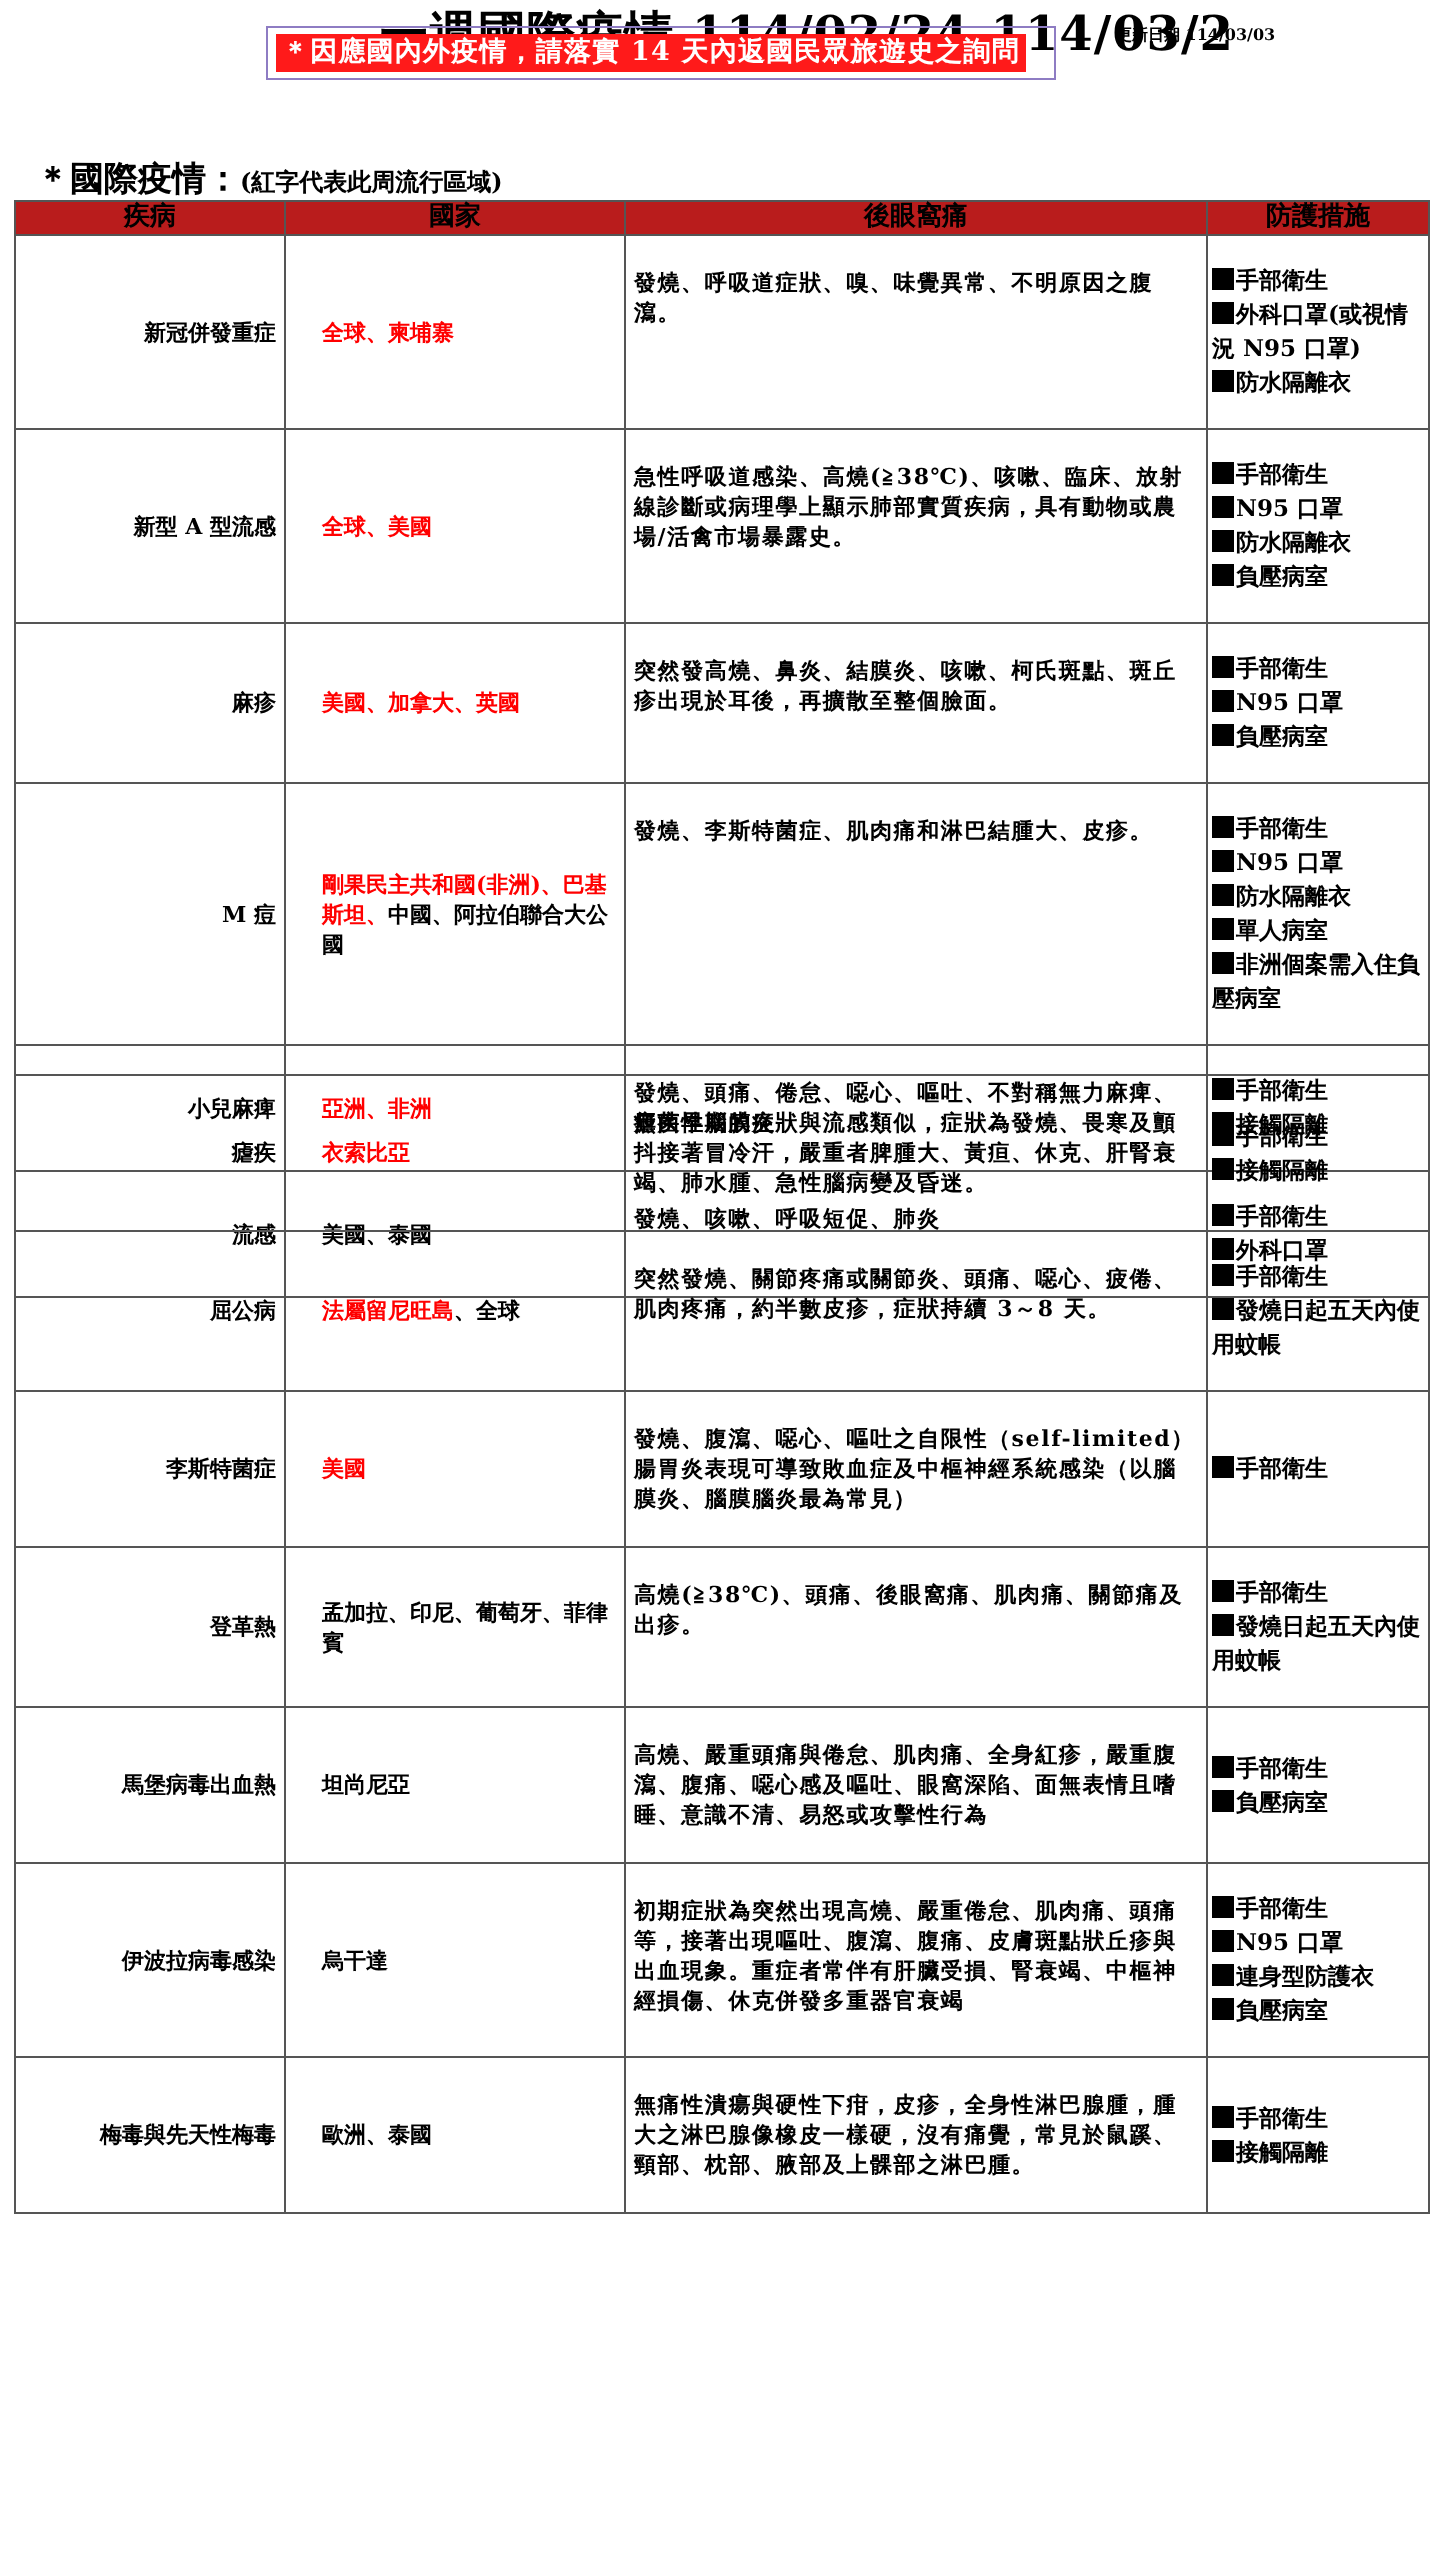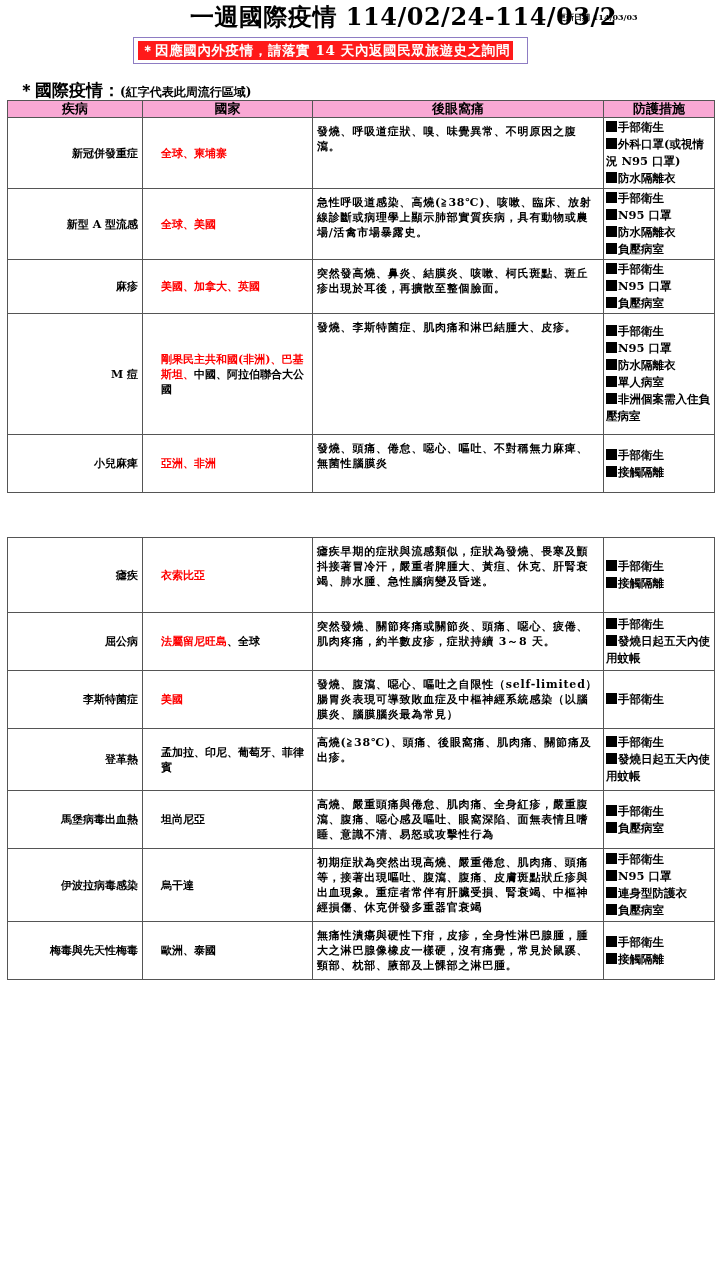--- a/index.html
+++ b/index.html
@@ -1,31 +1,31 @@
 <!DOCTYPE html>
 <html><head>
 <meta charset="utf-8">
 <style>
   html, body { margin:0; padding:0; background:#ffffff; }
   body { width:720px; height:1280px; position:relative; overflow:hidden;
          font-family:"DejaVu Serif","Liberation Serif",serif; color:#000; }
   .title { position:absolute; left:190px; top:2px; font-size:24px; font-weight:bold; letter-spacing:0.5px; line-height:30px; }
   .update { position:absolute; left:558px; top:12px; font-size:8px; font-weight:bold; }
-  .banner-wrap { position:absolute; left:133px; top:37px; width:395px; height:27px; border:1px solid #8e7cc3; box-sizing:border-box; }
+  .banner-wrap { position:absolute; left:133px; top:13px; width:395px; height:27px; border:1px solid #8e7cc3; box-sizing:border-box; }
   .banner { position:absolute; left:4px; top:3px; background:#ff1a1a; color:#fff; font-weight:bold; font-size:13.5px; line-height:19px; padding:0 3px; white-space:nowrap; letter-spacing:0.6px; }
   .section { position:absolute; left:18px; top:80px; font-size:17px; font-weight:bold; line-height:20px; }
   .section small { font-size:12px;margin-top:24px; }
   table { position:absolute; left:7px; border-collapse:collapse; table-layout:fixed; width:707px; }
   td, th { border:1.5px solid #555; vertical-align:middle; font-size:11px; font-weight:bold; line-height:15px; padding:1px 4px; box-sizing:border-box; }
-  th { background:#f9a8d4; font-size:13px; line-height:14px; padding:0; text-align:center; }
-  td.sym { vertical-align:top; padding:6px 4px; letter-spacing:0.8px; }
+  th { background:#b91c1c; font-size:13px; line-height:14px; padding:0; text-align:center; }
+  td.sym { vertical-align:top; padding:16px 4px; letter-spacing:0.8px; }
   td.dis { padding-left:6px;text-align:right; }
   td.ctry { padding-left:18px; }
   .red { color:#ff0000; }
-  td.prot { padding:1px 2px; font-size:11.5px; }
+  td.prot { padding:14px 2px; font-size:11.5px; }
   .pi { display:block; line-height:17px; }
   .sq { display:inline-block; width:11px; height:11px; background:#000; vertical-align:-1px; margin-right:1px; }
   #t1 { top:100px; }
   #t2 { top:537px; }
 </style>
 </head>
 <body>
 
 <div class="title">一週國際疫情 114/02/24-114/03/2</div>
 <div class="update">更新日期 114/03/03</div>
@@ -97,20 +97,29 @@
       </tr>
       <tr style="height: 58px;">
         <td class="dis">小兒麻痺</td>
         <td class="ctry"><span class="red">亞洲、非洲</span><span></span></td>
         <td class="sym">發燒、頭痛、倦怠、噁心、嘔吐、不對稱無力麻痺、無菌性腦膜炎</td>
         <td class="prot">
           <span class="pi"><span class="sq"></span><span>手部衛生</span></span>
           <span class="pi"><span class="sq"></span><span>接觸隔離</span></span>
         </td>
       </tr>
+      <tr style="height: 34px;">
+        <td class="dis">流感</td>
+        <td class="ctry"><span class="red"></span><span>美國、泰國</span></td>
+        <td class="sym">發燒、咳嗽、呼吸短促、肺炎</td>
+        <td class="prot">
+          <span class="pi"><span class="sq"></span><span>手部衛生</span></span>
+          <span class="pi"><span class="sq"></span><span>外科口罩</span></span>
+        </td>
+      </tr>
     </tbody>
 </table>
 
 <table id="t2">
   <colgroup>
       <col style="width:135px">
       <col style="width:170px">
       <col style="width:291px">
       <col style="width:111px">
     </colgroup>

